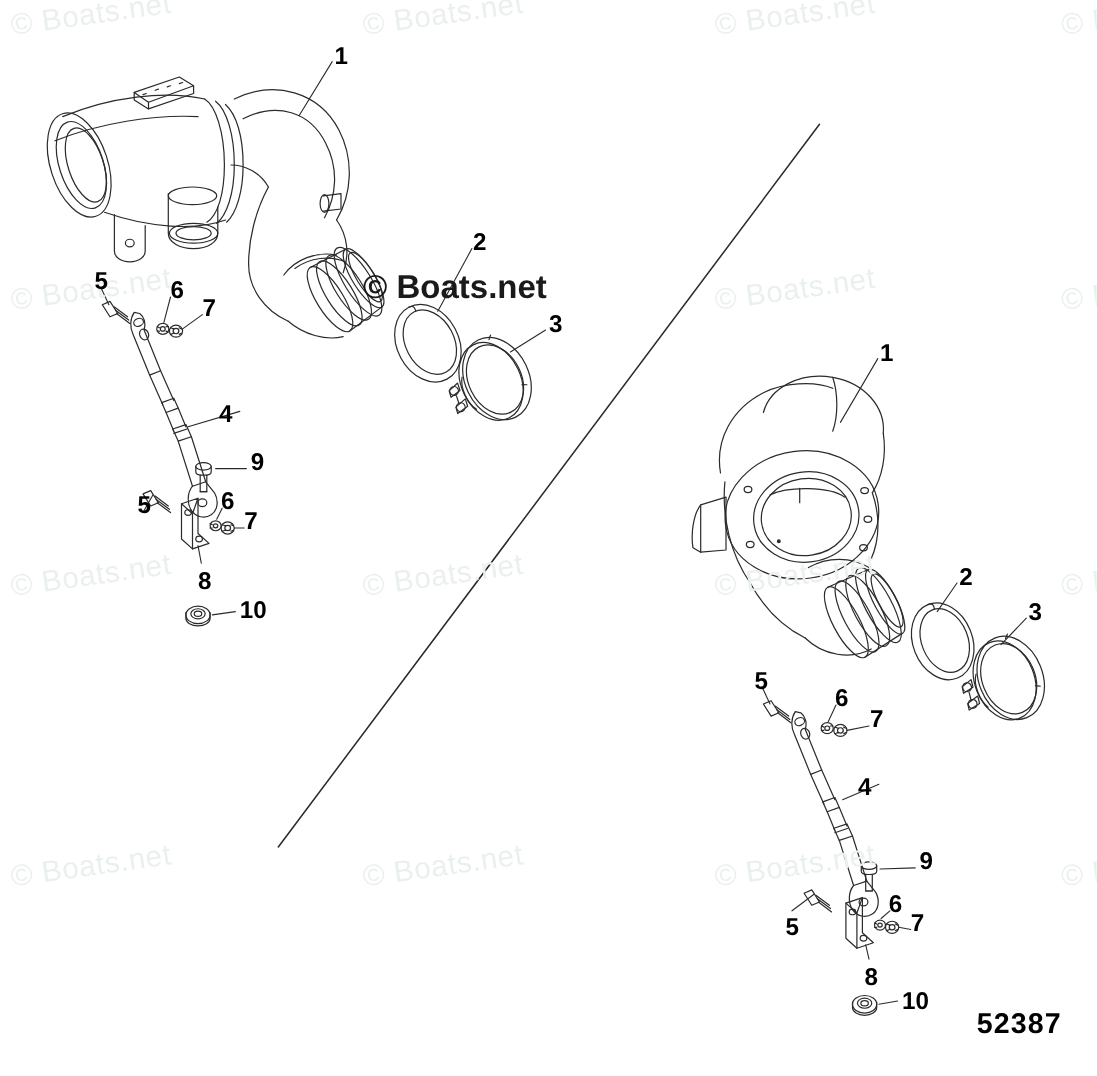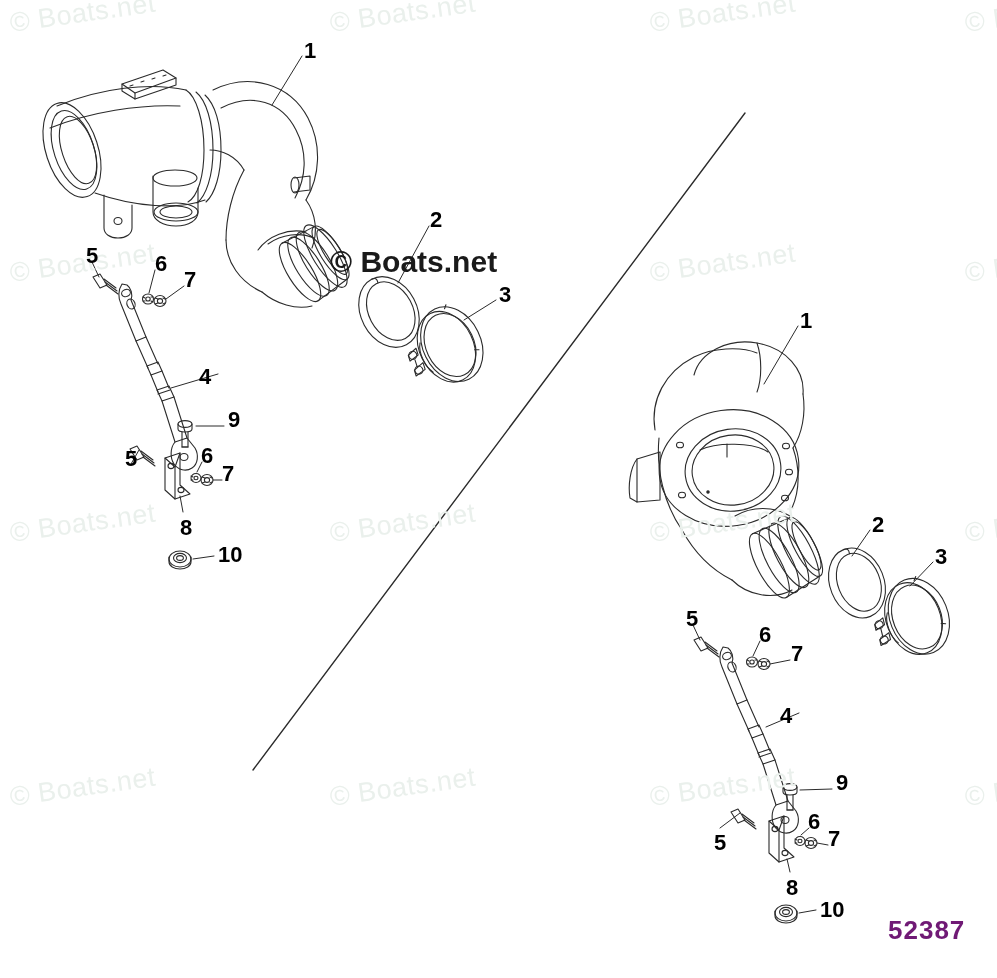--- a/index.html
+++ b/index.html
@@ -40,21 +40,21 @@
     font-size:22px;
     font-weight:700;
     color:#000;
     line-height:1;
   }
   .diagnum{
     position:absolute;
     font-family:"Liberation Sans", sans-serif;
     font-size:26px;
     font-weight:700;
-    color:#701a75;
+    color:#000000;
     letter-spacing:1px;
   }
 </style>
 </head>
 <body>
 
 <div id="stage">
 
   <svg width="997" height="978" viewBox="0 0 997 978">
     <g fill="none" stroke="#2b2b2b" stroke-width="1.1" stroke-linecap="round" stroke-linejoin="round">

